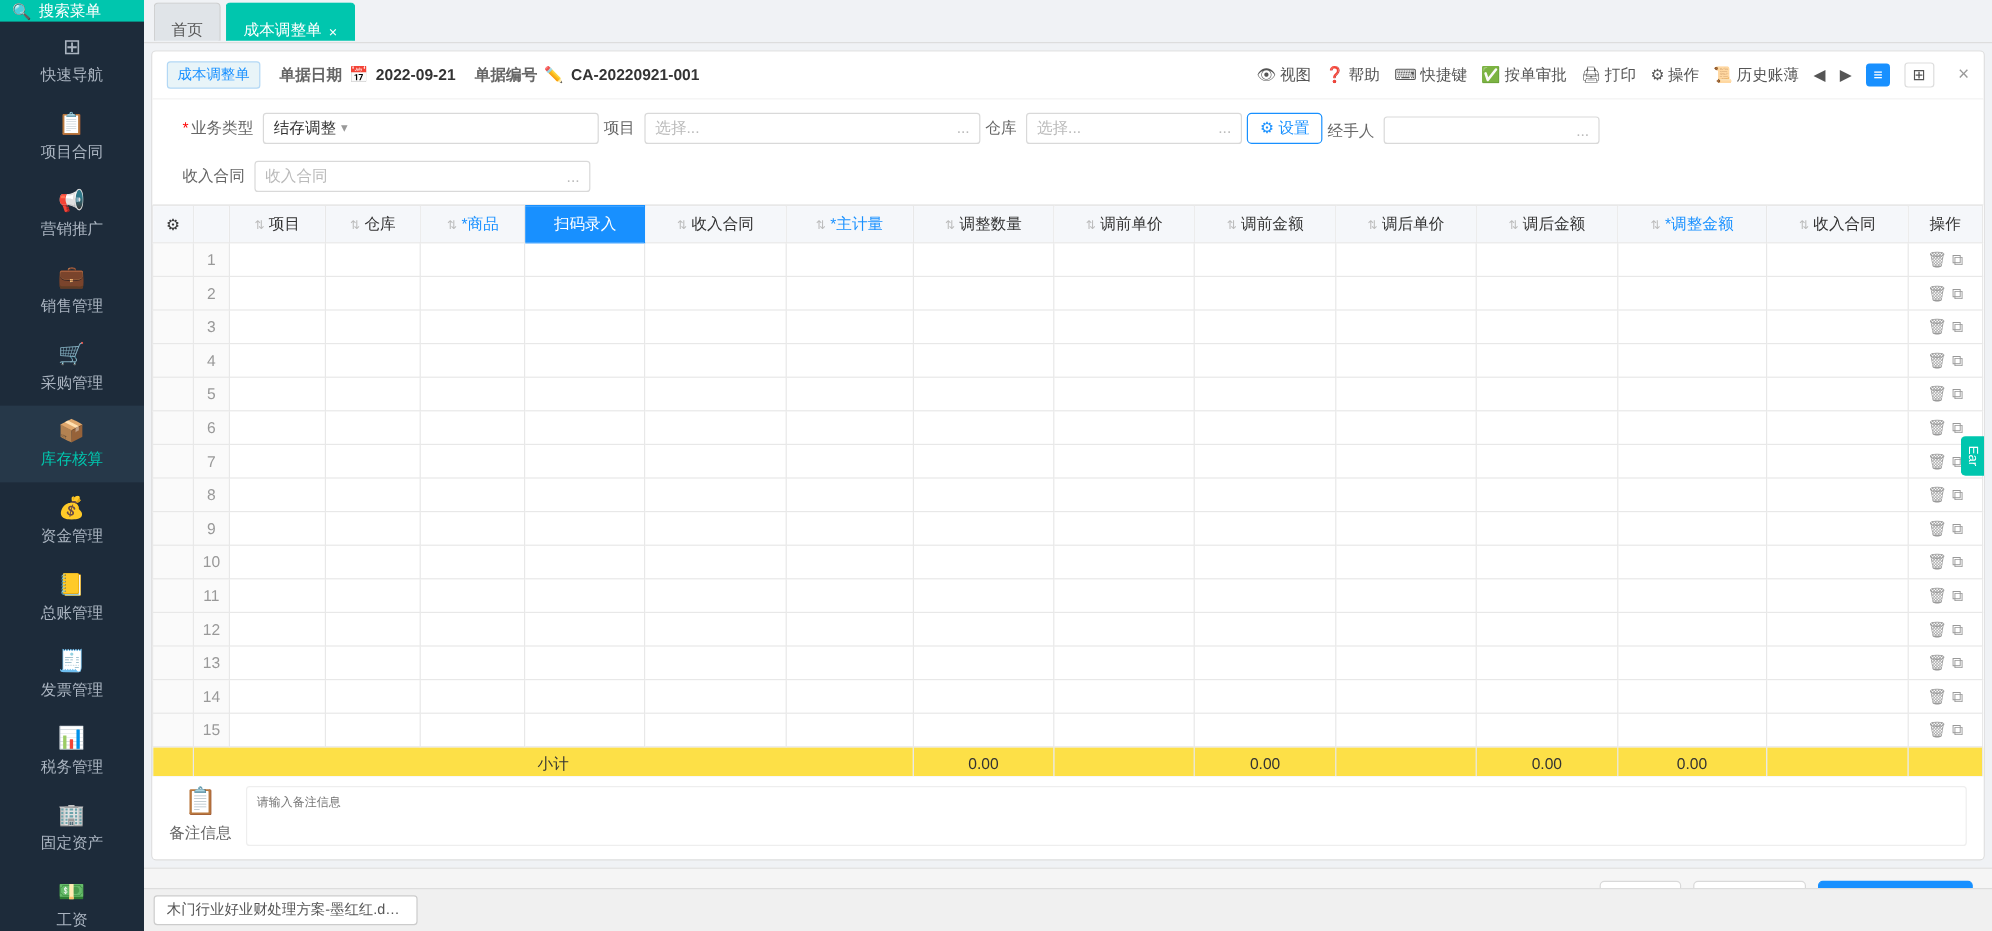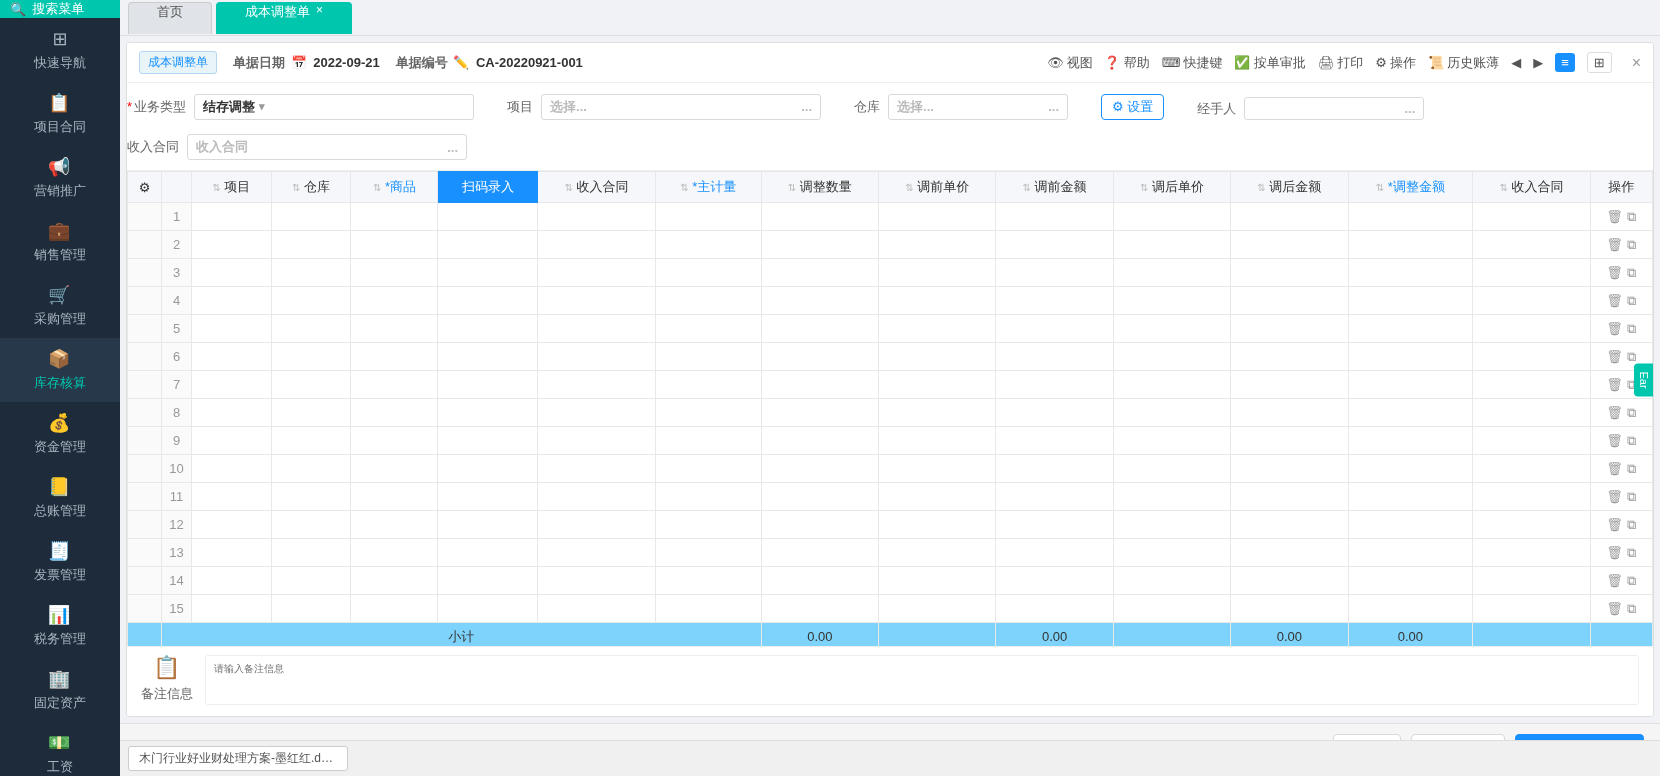--- a/index.html
+++ b/index.html
@@ -53,23 +53,23 @@
       display: flex;
       align-items: center;
       background: #f0f2f5;
       border-bottom: 1px solid #ddd;
       height: 36px;
       padding: 0 8px;
       gap: 4px;
     }
     .tab {
       display: flex;
-      align-items: flex-start;
+      align-items: flex-end;
       gap: 6px;
-      padding: 0 28px;
+      padding: 0 14px;
       height: 32px;
       border-radius: 4px 4px 0 0;
       cursor: pointer;
       font-size: 13px;
       color: #555;
       background: #e0e4e8;
       border: 1px solid #ccc;
       border-bottom: none;
     }
     .tab.active {
@@ -117,25 +117,25 @@
       align-items: center;
       gap: 12px;
       font-size: 12px;
       color: #555;
     }
     .doc-actions span { cursor: pointer; display: flex; align-items: center; gap: 3px; }
     .close-window { font-size: 16px; cursor: pointer; color: #999; margin-left: 8px; }
 
     
     .form-area {
-      padding: 10px 0;
+      padding: 10px 25px;
       border-bottom: 1px solid #eee;
       display: flex;
       flex-wrap: wrap;
-      gap: 10px 33px;
+      gap: 10px 4px;
       background: #fff;
     }
     .form-row {
       display: flex;
       align-items: center;
       gap: 8px;
     }
     .form-label { color: #666; font-size: 13px; white-space: nowrap; }
     .form-label.required::before { content: '*'; color: red; margin-right: 2px; }
     .form-field {
@@ -143,21 +143,20 @@
       align-items: center;
       border: 1px solid #d9d9d9;
       border-radius: 3px;
       padding: 3px 8px;
       min-width: 180px;
       background: #fff;
       cursor: pointer;
       gap: 4px;
       font-size: 13px;
       color: #333;
-      font-weight: bold;
     }
     .form-field .chevron { color: #999; font-size: 11px; }
     .form-field .dots { color: #bbb; margin-left: auto; }
     .form-field.wide { min-width: 280px; }
     .form-field.placeholder { color: #bbb; }
 
     
     .table-container {
       flex: 1;
       overflow: auto;
@@ -193,21 +192,21 @@
       text-align: center;
     }
     .row-num {
       color: #999;
       width: 30px;
       background: #fafafa;
     }
     .action-icons { display: flex; gap: 4px; justify-content: center; }
     .action-icon { color: #999; cursor: pointer; font-size: 13px; }
     .subtotal-row td {
-      background: #7dd3fc;
+      background: #fde047;
       font-weight: normal;
       color: #333;
     }
     .subtotal-label { text-align: center; color: #666; }
 
     
     .gear-col {
       width: 34px;
       background: #f5f7fa;
     }

